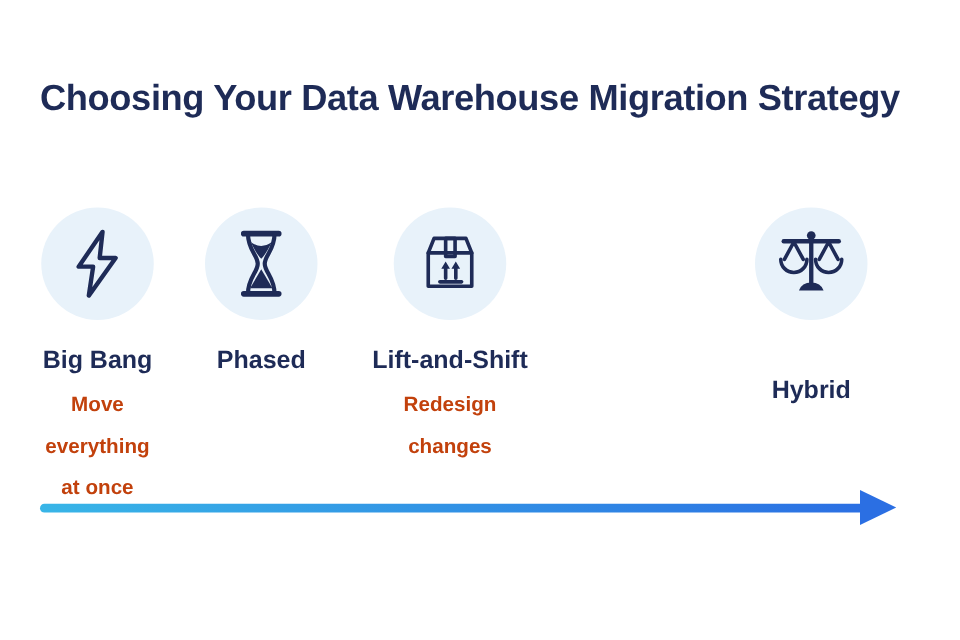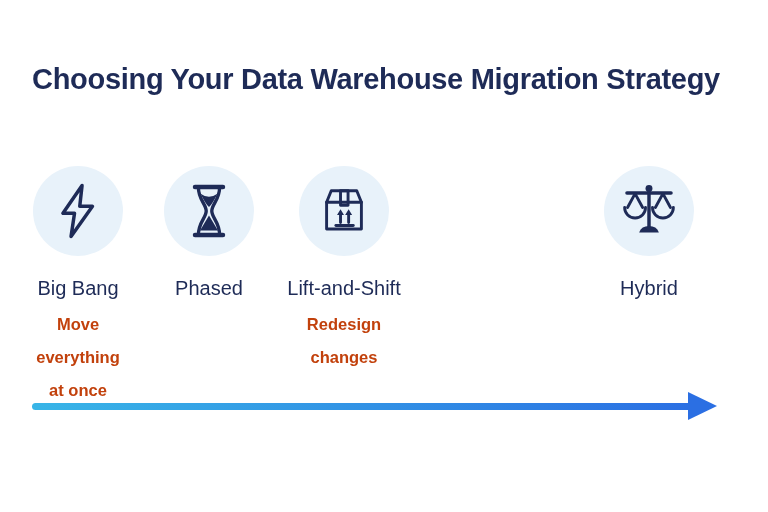--- a/index.html
+++ b/index.html
@@ -11,35 +11,35 @@
     position:absolute; left:32px; top:44px;
     font-size:29px; font-weight:700; color:#1e2b57; letter-spacing:-0.3px;
     white-space:nowrap;
   }
   .col {
     position:absolute; top:166px;
     display:flex; flex-direction:column; align-items:center; text-align:center;
   }
   .col-1 { left:16px;  width:124px; }
   .col-2 { left:147px; width:124px;justify-content:space-between; }
-  .col-3 { left:264px; width:160px;align-items:center; }
+  .col-3 { left:280px; width:160px;align-items:center; }
   .col-4 { left:412px; width:170px; }
-  .col-5 { left:577px; width:144px; }
+  .col-5 { left:577px; width:144px;gap:24px; }
   .icon-wrap {
     width:90px; height:90px; border-radius:50%;
     background:#e8f2fa;
     display:flex; align-items:center; justify-content:center;
     flex:0 0 auto;
   }
   .icon-wrap.tile {
     border-radius:22px;
     background:linear-gradient(135deg,#47b6ea 0%,#2a66e4 100%);
   }
   .label {
-    margin-top:21px; font-size:20px; font-weight:400; color:#1e2b57;
+    margin-top:21px; font-size:20px; font-weight:700; color:#1e2b57;
     white-space:nowrap; line-height:22px;
   }
   .desc {
     margin-top:9px; font-size:16.5px; line-height:33px; color:#c2410c;
     white-space:pre-line;
     font-weight:bold;
   }
   .arrow-line {
     position:absolute; left:32px; top:403px; width:660px; height:7px;
     border-radius:3.5px;

